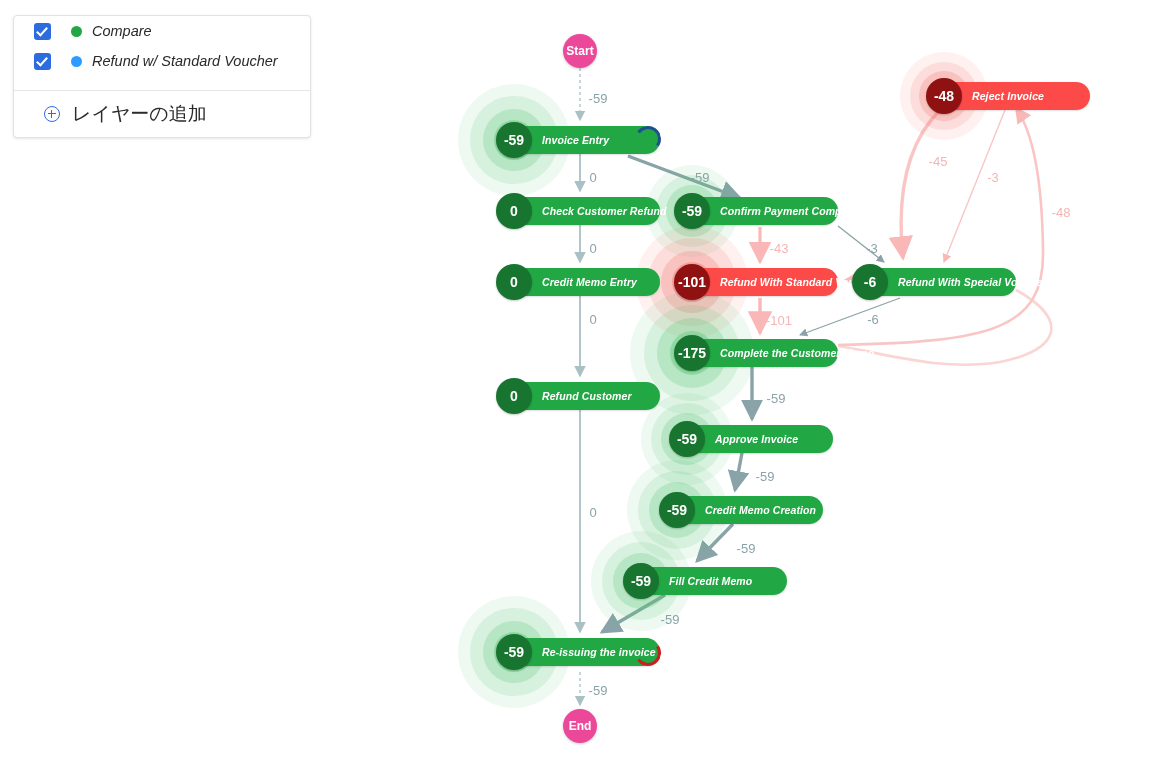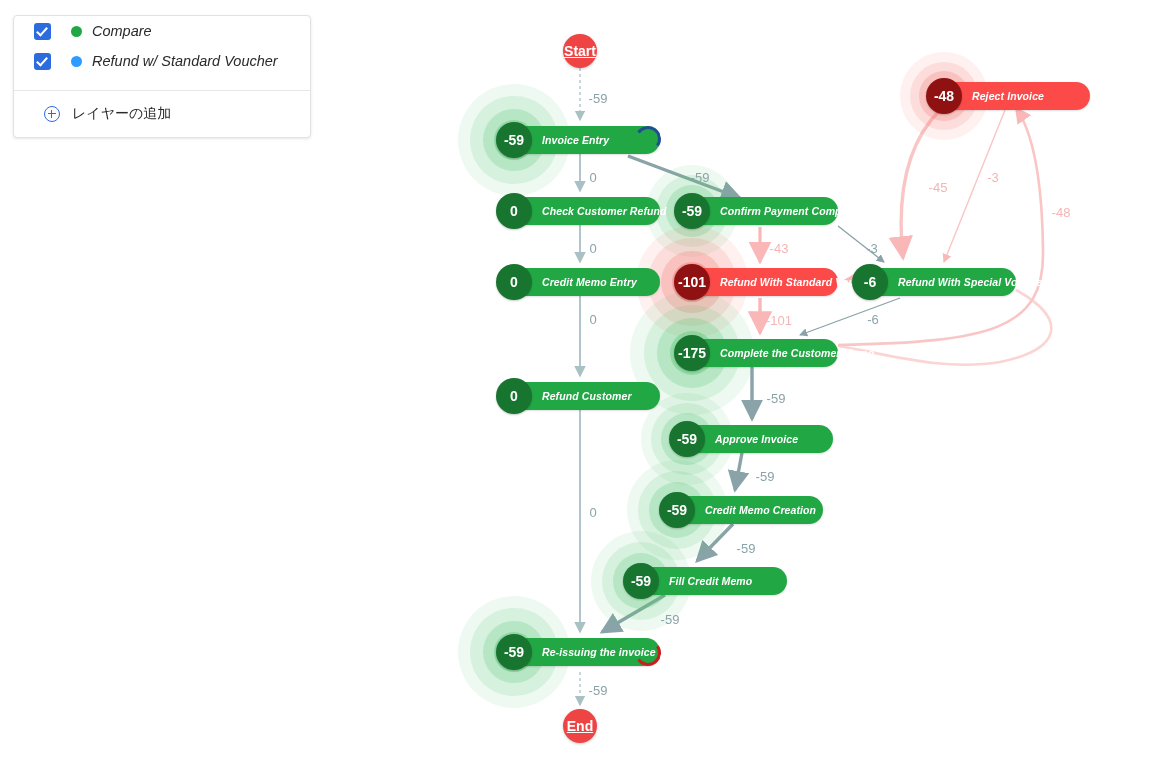--- a/index.html
+++ b/index.html
@@ -111,21 +111,21 @@
   }
   .plus-circle::before, .plus-circle::after {
     content: "";
     position: absolute;
     background: #2d6cdf;
   }
   .plus-circle::before { left: 2.8px; top: 6.1px; width: 8px; height: 1.3px; }
   .plus-circle::after  { top: 2.8px; left: 6.1px; height: 8px; width: 1.3px; }
   #add-layer-label {
     margin-left: 12px;
-    font-size: 14px;
+    font-size: 19px;
     color: #2a2a2a;
   }
 
   
   #graph {
     position: absolute;
     left: 0; top: 0;
     width: 1163px; height: 767px;
   }
   #edge-layer {
@@ -183,29 +183,28 @@
     border-radius: 50%;
     box-sizing: border-box;
     pointer-events: none;
   }
 
   
   .terminal {
     position: absolute;
     width: 34px; height: 34px;
     border-radius: 50%;
-    background: #ef4444;
+    background: #ec4899;
     color: #ffffff;
-    font-size: 14px;
+    font-size: 12px;
     font-weight: bold;
     display: flex;
     align-items: center;
     justify-content: center;
     box-shadow: 0 1px 3px rgba(0,0,0,.2);
-    text-decoration: underline;
   }
 
   
   .elabel {
     position: absolute;
     font-size: 13px;
     white-space: nowrap;
     transform: translate(-50%, -50%);
   }
   .elabel.gray { color: #8aa3a8; }
@@ -389,21 +388,21 @@
           <div class="nlabel">Reject Invoice</div>
         </div>
         <div class="terminal" style="left: 563px; top: 34px;">Start</div>
         <div class="terminal" style="left: 563px; top: 709px;">End</div>
         <div class="elabel gray" style="left: 598px; top: 98px;">-59</div>
         <div class="elabel gray" style="left: 593px; top: 177px;">0</div>
         <div class="elabel gray" style="left: 700px; top: 177px;">-59</div>
         <div class="elabel gray" style="left: 593px; top: 248px;">0</div>
         <div class="elabel red" style="left: 779px; top: 248px;">-43</div>
         <div class="elabel gray" style="left: 872px; top: 248px;">-3</div>
-        <div class="elabel red" style="left: 938px; top: 187px;">-45</div>
+        <div class="elabel red" style="left: 938px; top: 161px;">-45</div>
         <div class="elabel red" style="left: 993px; top: 177px;">-3</div>
         <div class="elabel red" style="left: 1061px; top: 212px;">-48</div>
         <div class="elabel gray" style="left: 593px; top: 319px;">0</div>
         <div class="elabel red" style="left: 779px; top: 320px;">-101</div>
         <div class="elabel gray" style="left: 873px; top: 319px;">-6</div>
         <div class="elabel gray" style="left: 776px; top: 398px;">-59</div>
         <div class="elabel gray" style="left: 765px; top: 476px;">-59</div>
         <div class="elabel gray" style="left: 593px; top: 512px;">0</div>
         <div class="elabel gray" style="left: 746px; top: 548px;">-59</div>
         <div class="elabel gray" style="left: 670px; top: 619px;">-59</div>

